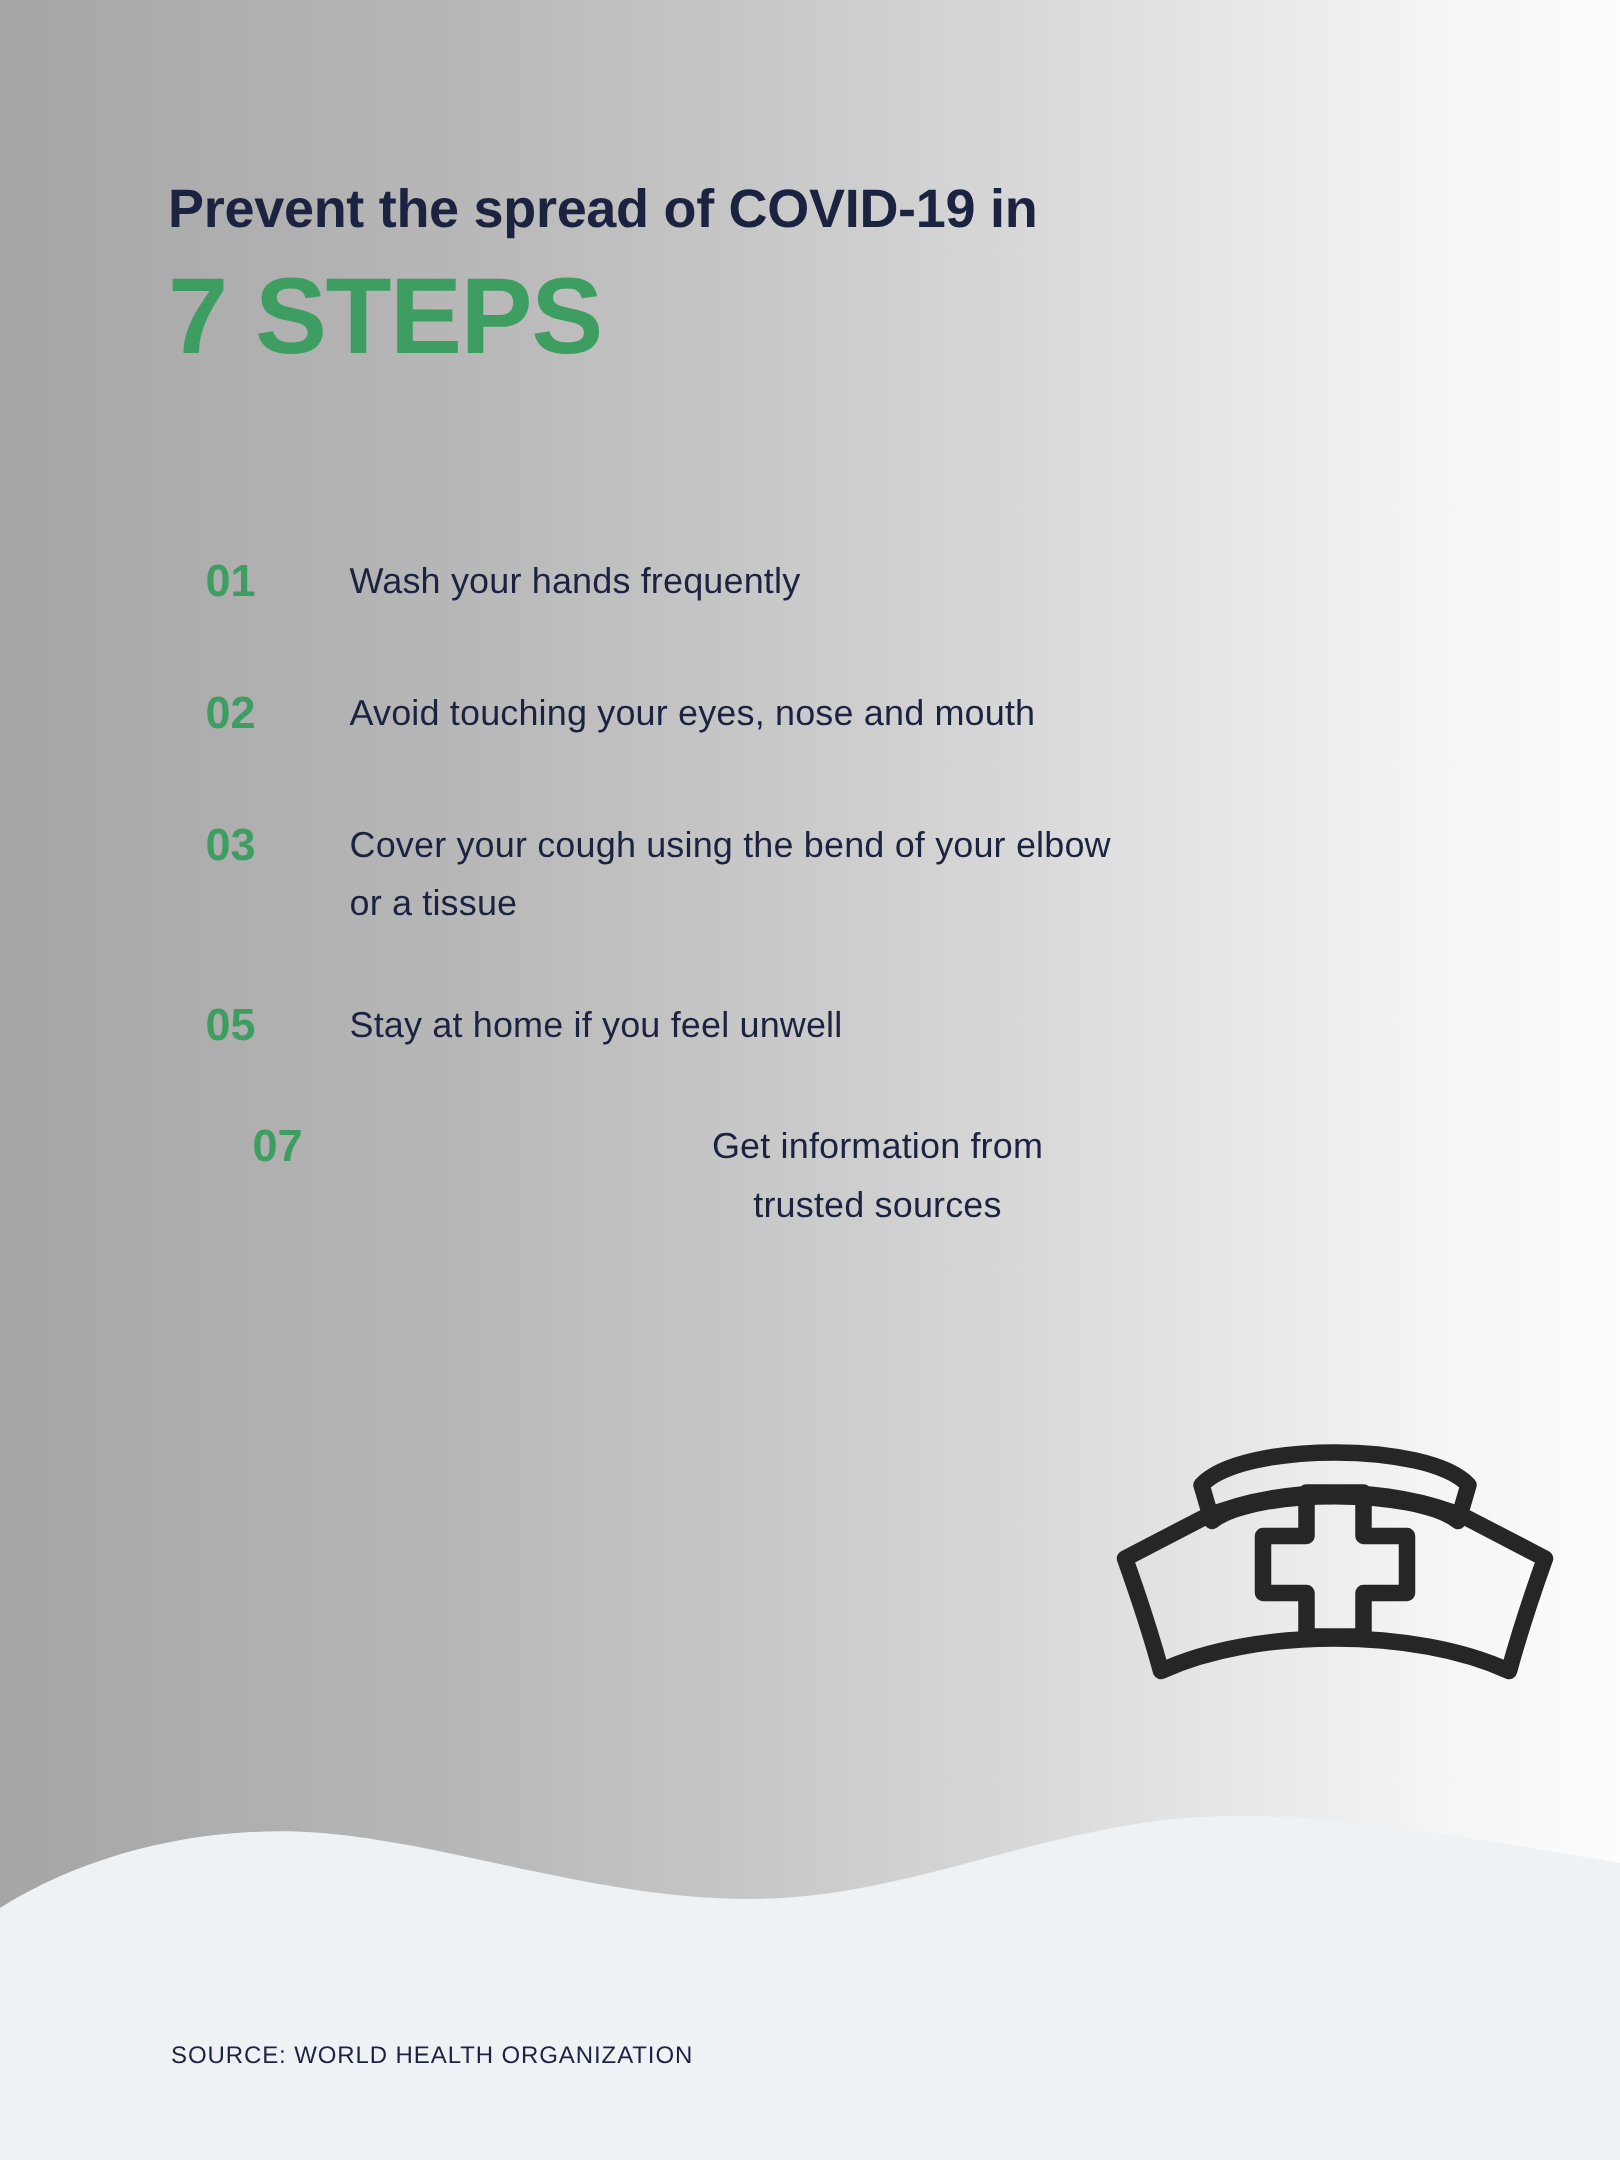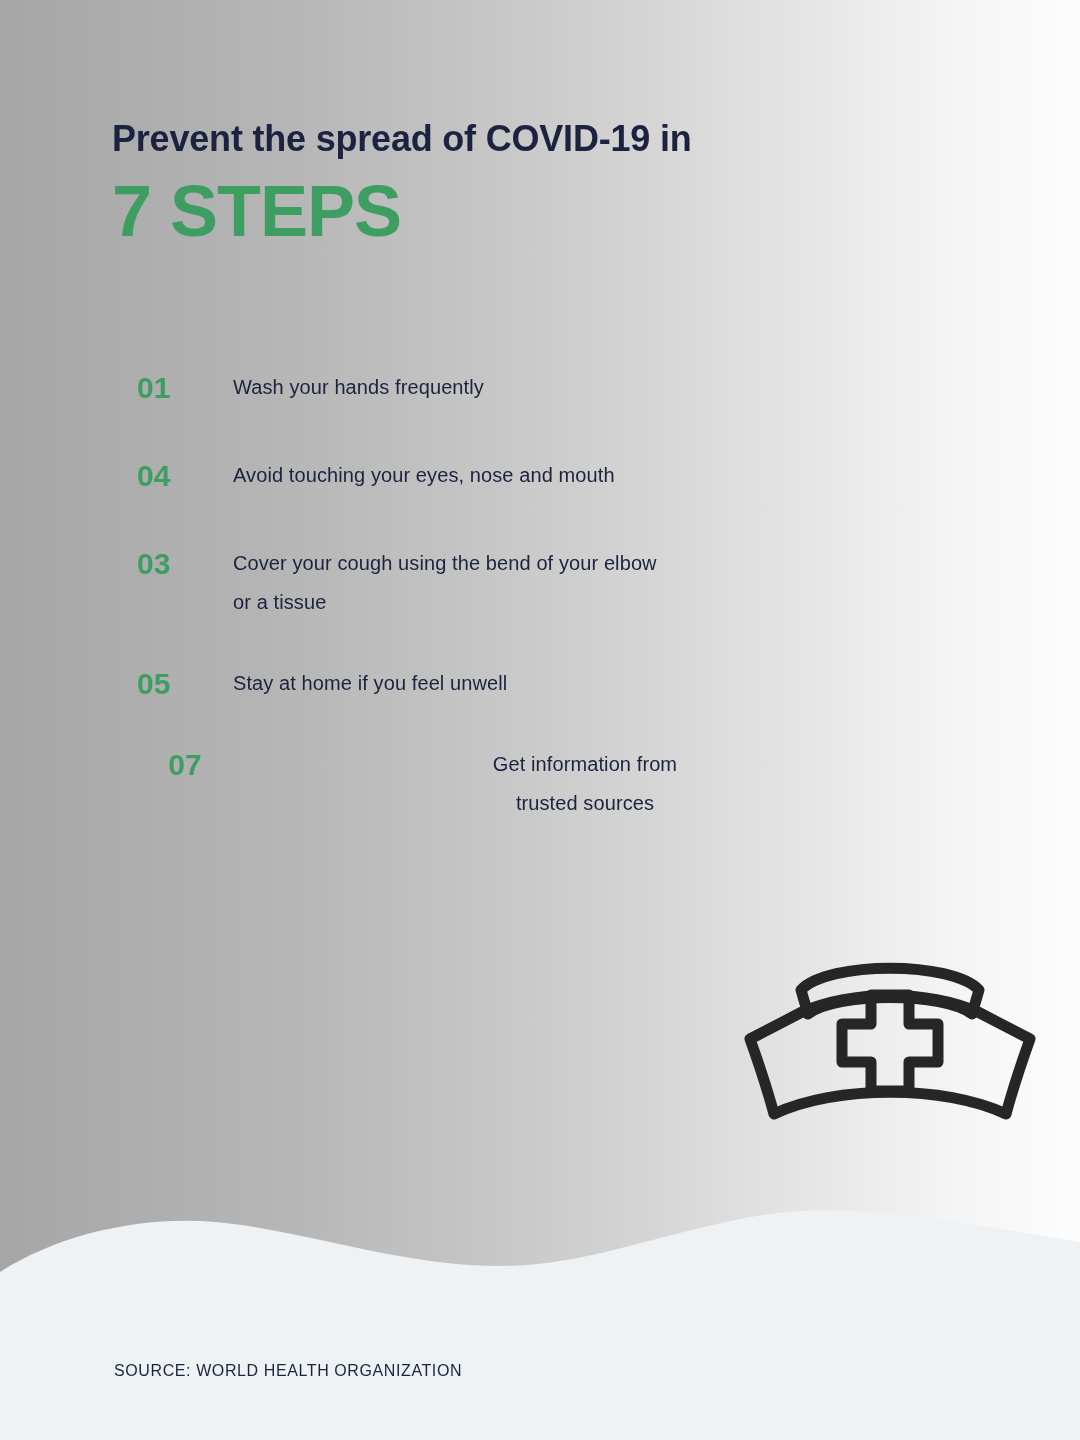--- a/index.html
+++ b/index.html
@@ -78,21 +78,21 @@
   .step-num {
     flex: 0 0 96px;
     font-size: 30px;
     font-weight: bold;
     color: #3e9e62;
     line-height: 39px;
     letter-spacing: 0px;
   }
   .step-text {
     flex: 1 1 auto;
-    font-size: 20px;
+    font-size: 24px;
     font-weight: normal;
     color: #1b2340;
     line-height: 39px;
     letter-spacing: 0.1px;
     white-space: pre-line;
   }
 
   
   #nurse-cap-icon {
     position: absolute;
@@ -127,21 +127,21 @@
   </div>
 
   <div id="steps">
 
     <div class="step-row" style="margin-top:0px;">
       <div class="step-num">01</div>
       <div class="step-text">Wash your hands frequently</div>
     </div>
 
     <div class="step-row" style="margin-top:49px;">
-      <div class="step-num">04</div>
+      <div class="step-num">02</div>
       <div class="step-text">Avoid touching your eyes, nose and mouth</div>
     </div>
 
     <div class="step-row" style="margin-top:49px;">
       <div class="step-num">03</div>
       <div class="step-text">Cover your cough using the bend of your elbow
 or a tissue</div>
     </div>
 
 

